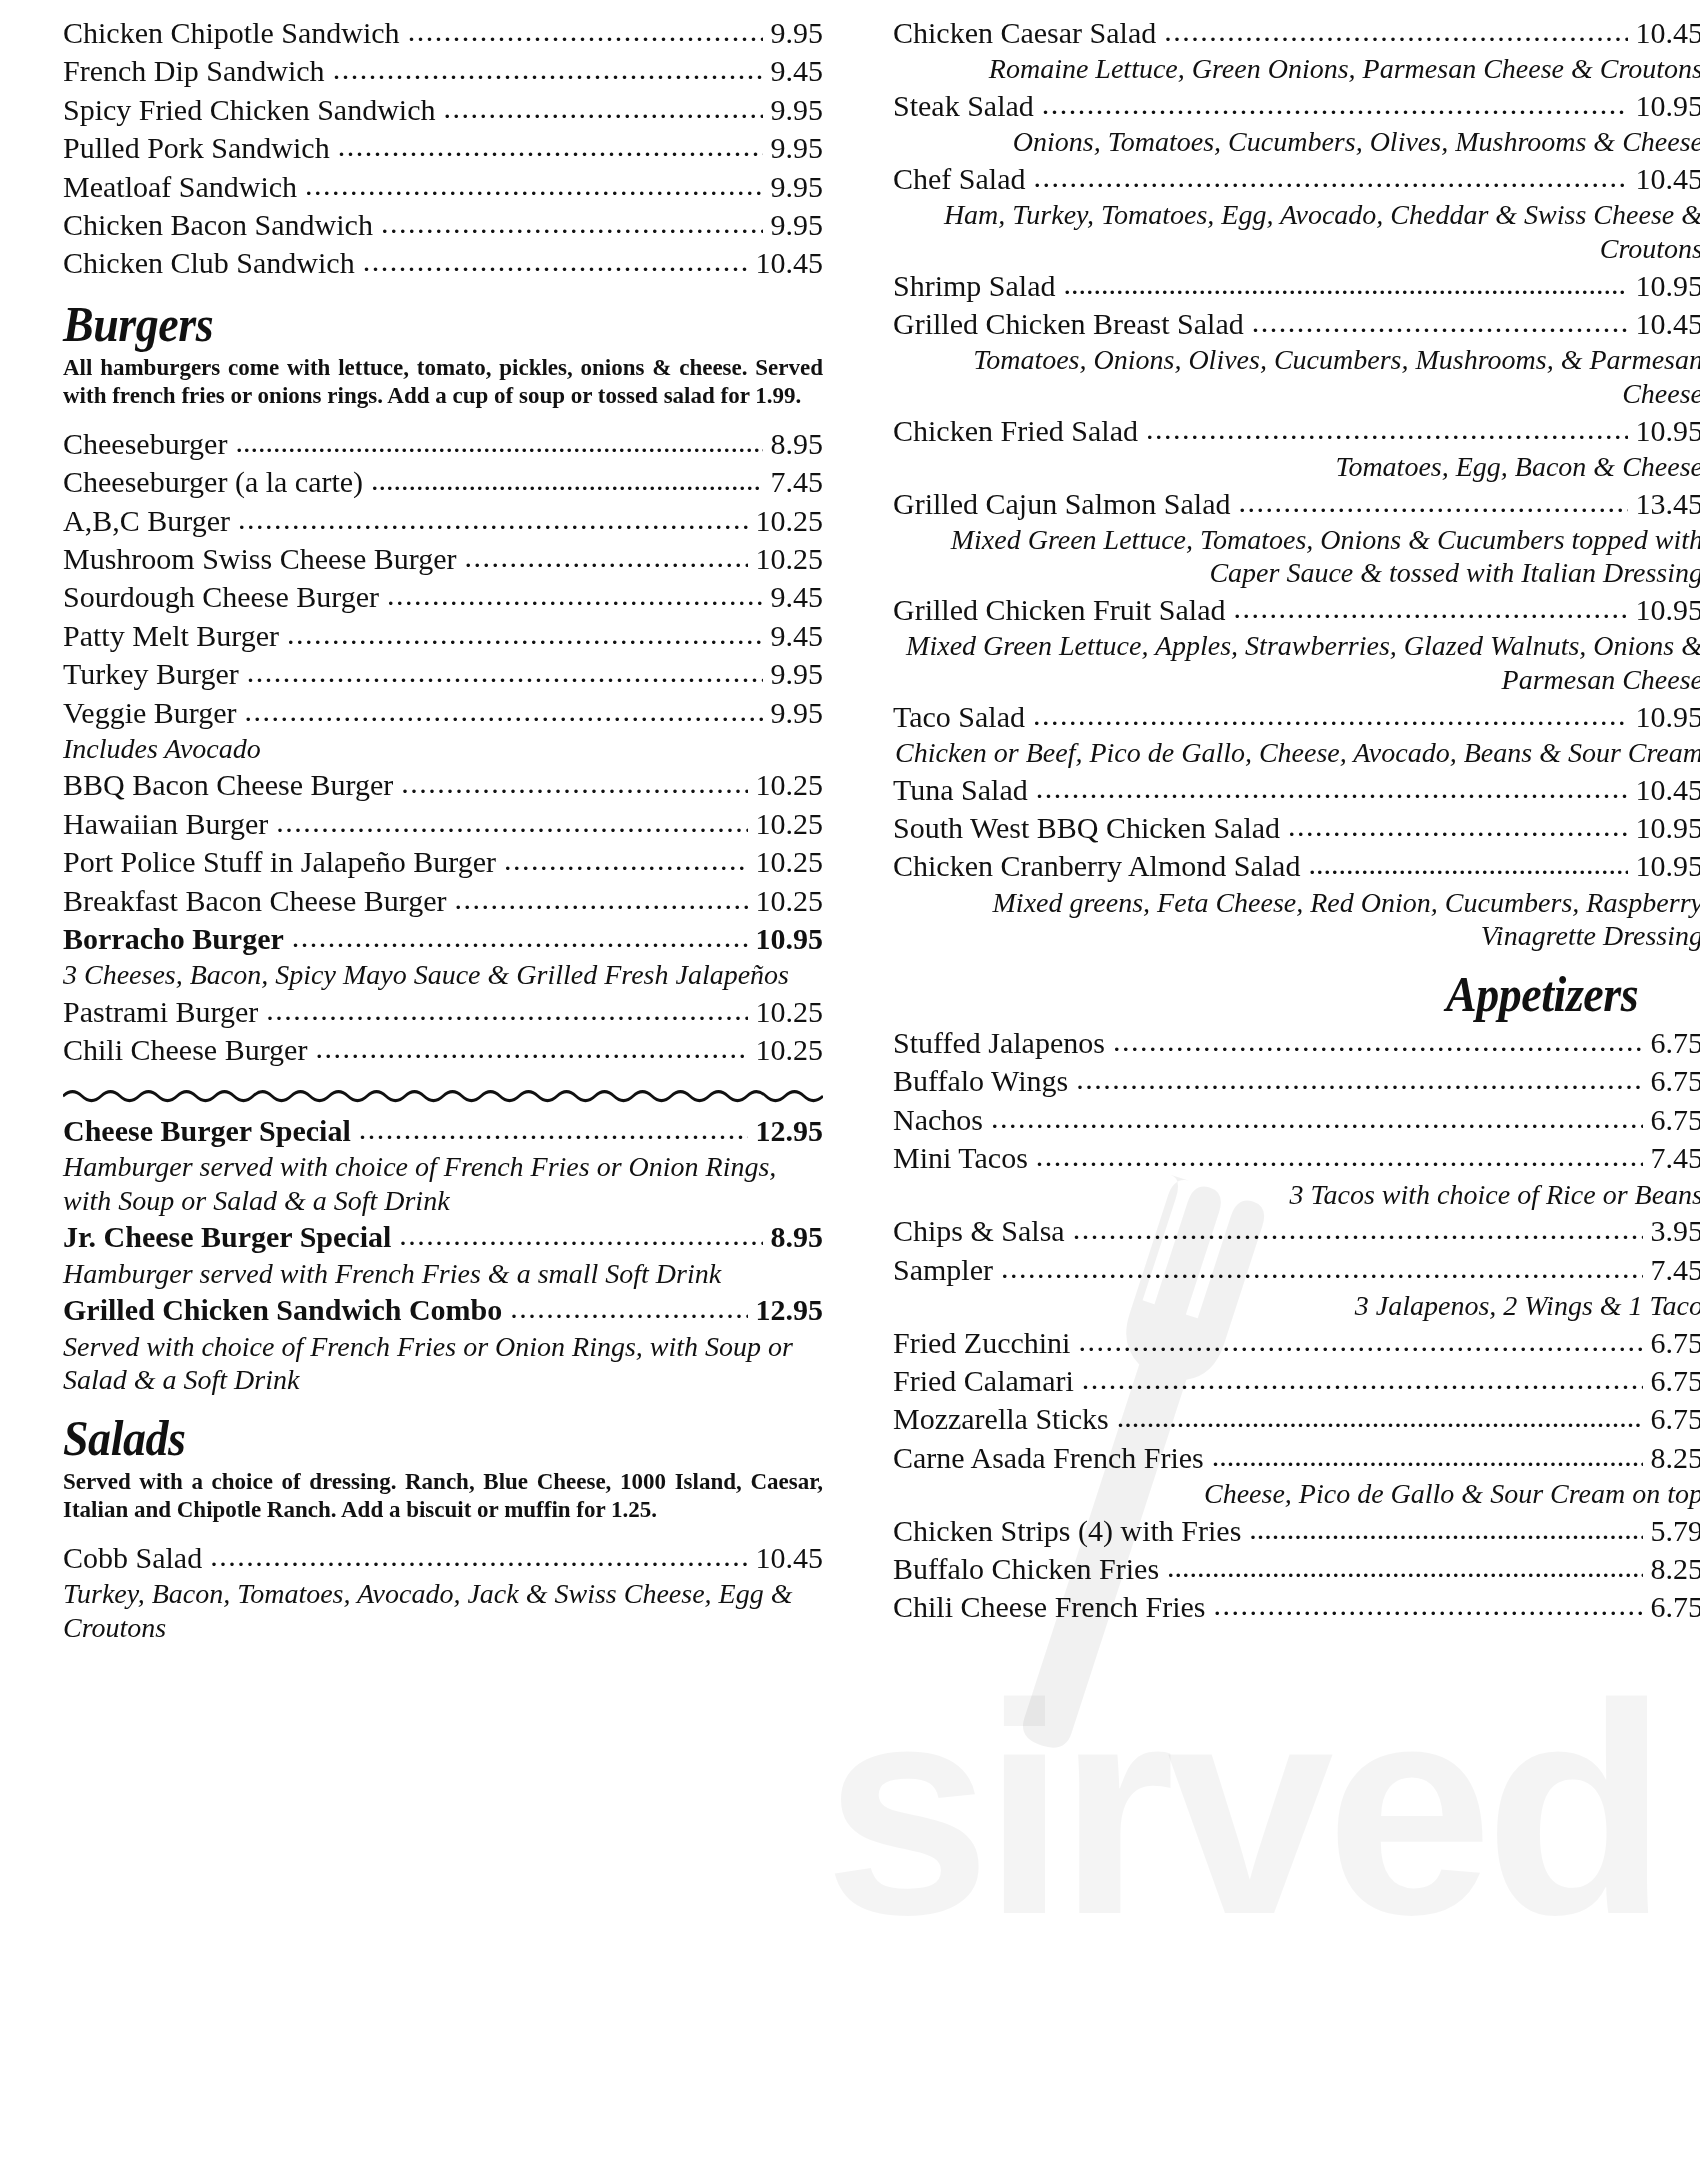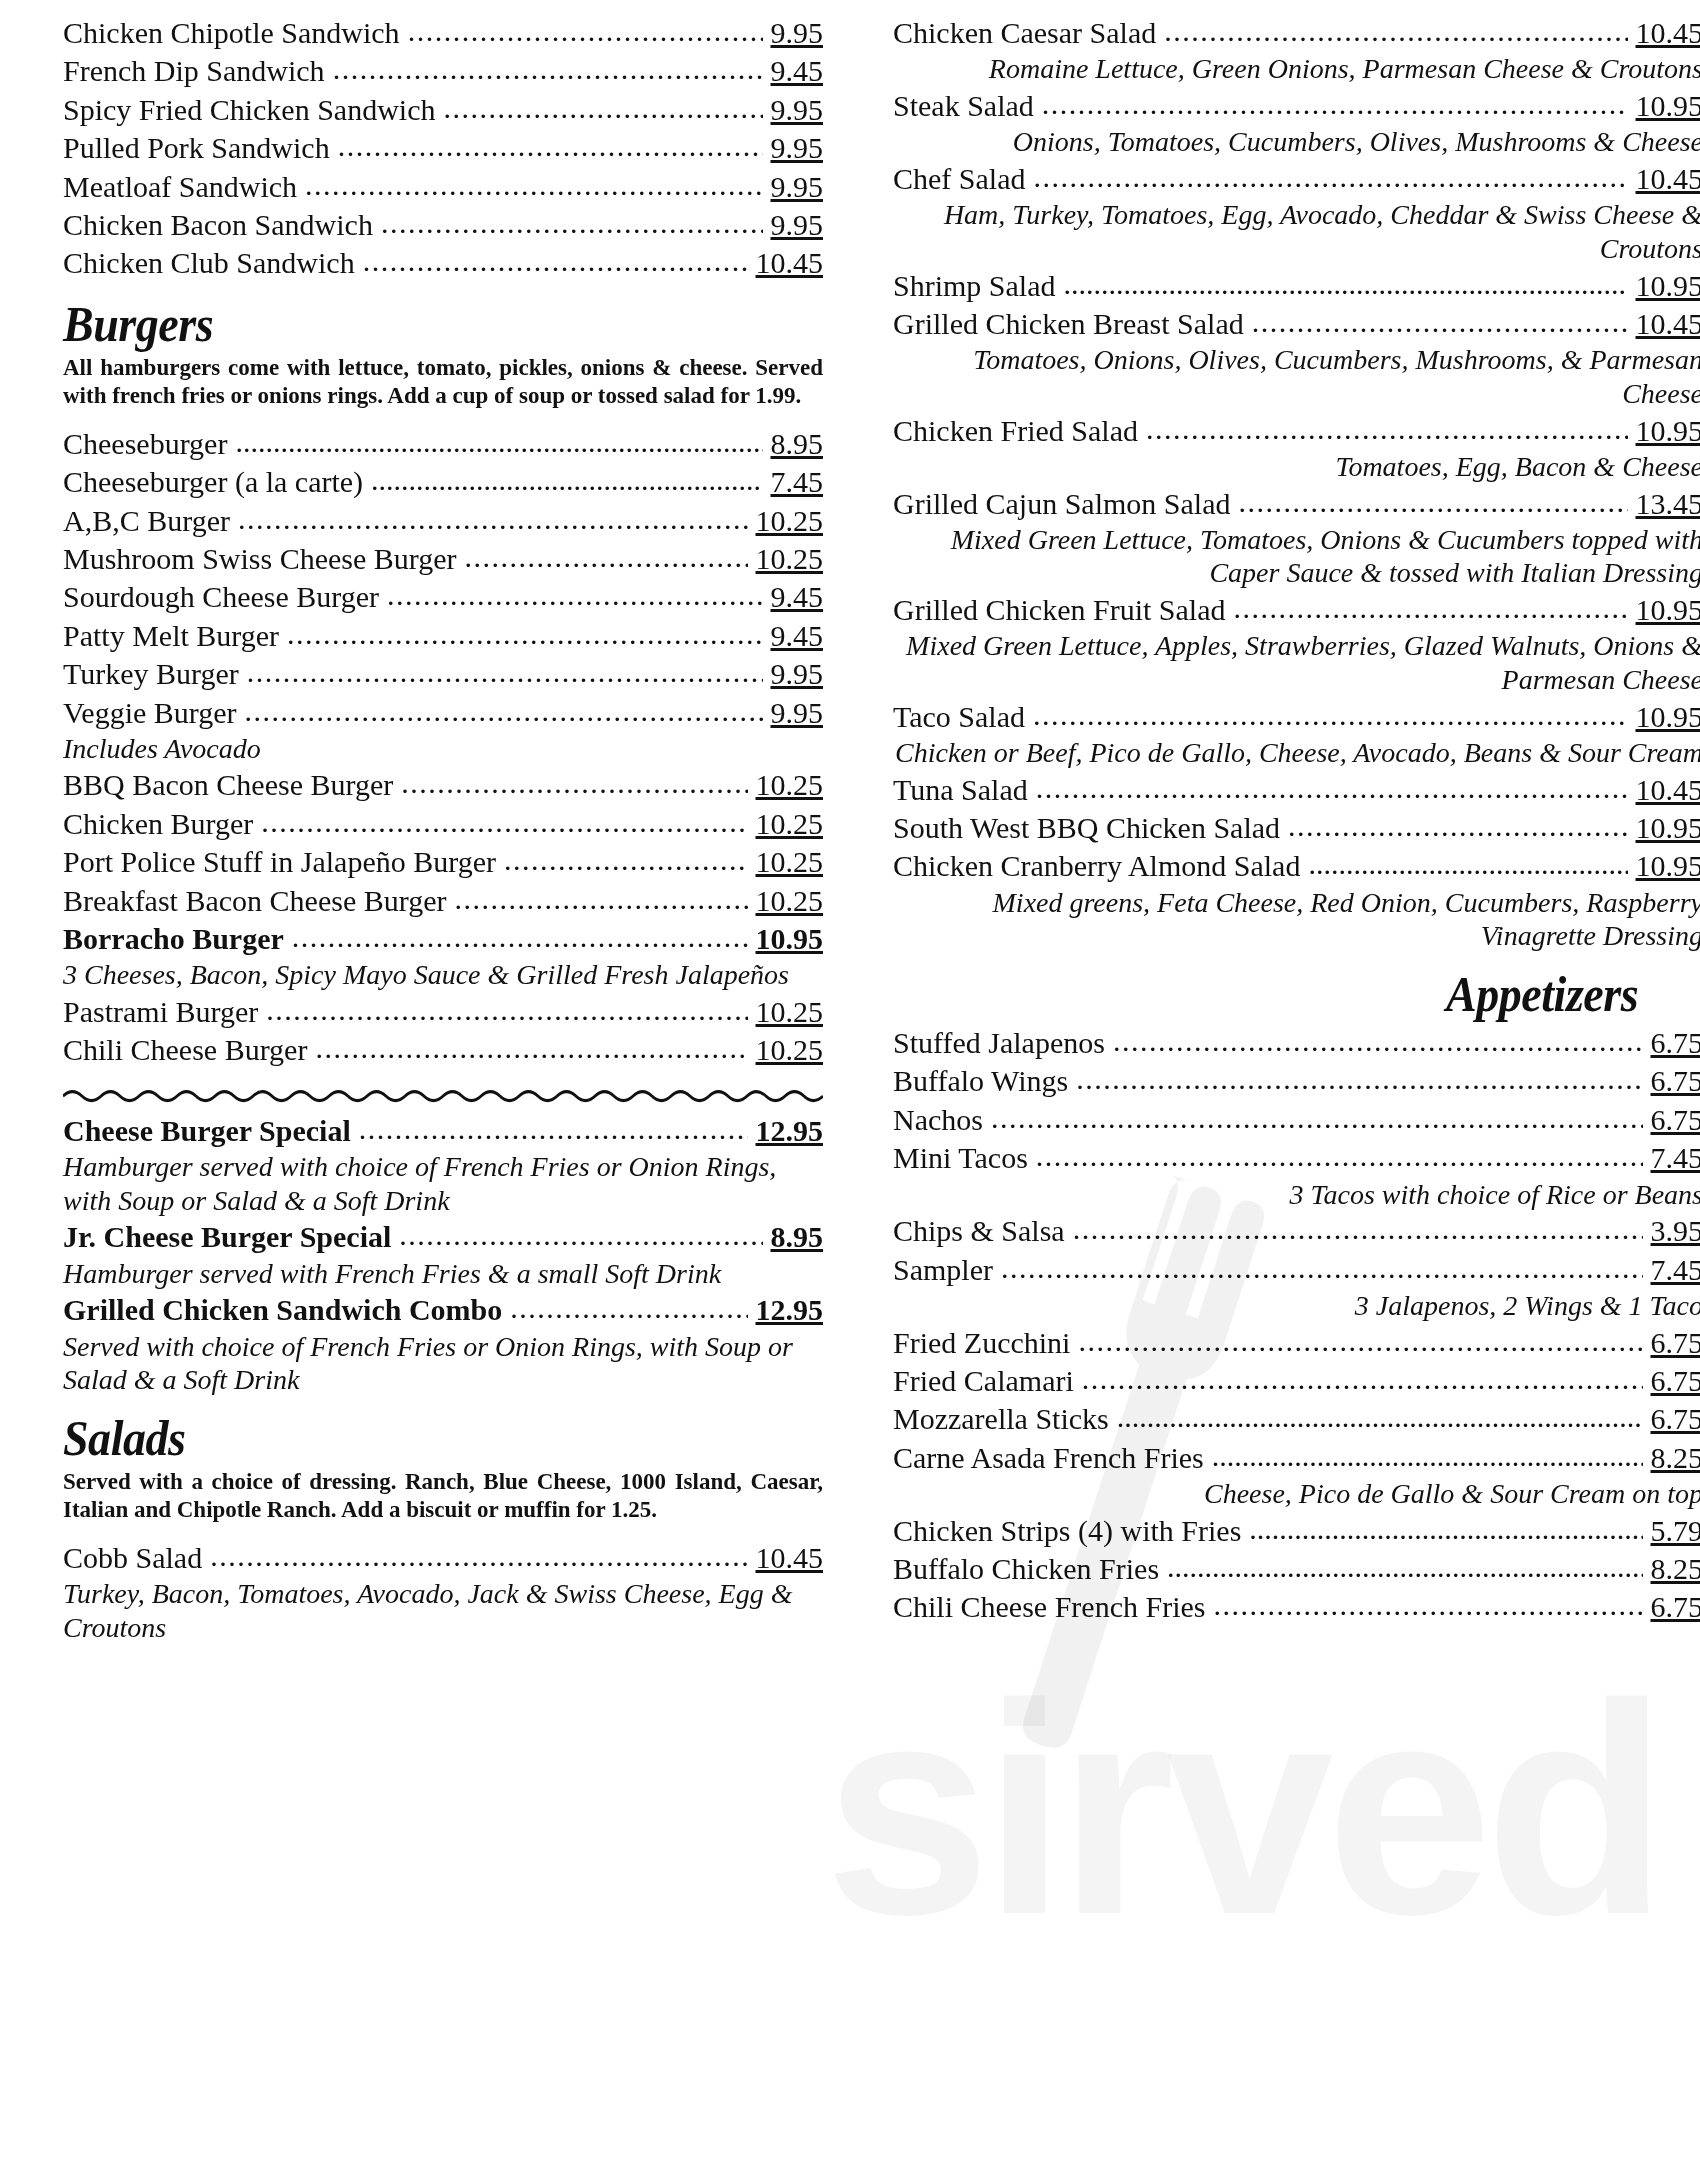--- a/index.html
+++ b/index.html
@@ -50,21 +50,21 @@
     display:flex;align-items:baseline;
     font-size:30px;line-height:1.28;
     margin:0;white-space:nowrap;
   }
   .row .nm{flex:0 0 auto;padding-right:8px;}
   .row .dots{
     flex:1 1 auto;overflow:hidden;white-space:nowrap;
     font-size:30px;letter-spacing:1.5px;
     transform:translateY(-2px);
   }
-  .row .pr{flex:0 0 auto;padding-left:8px;text-decoration:underline;}
+  .row .pr{flex:0 0 auto;padding-left:8px;}
   .row.bold .nm,.row.bold .pr{font-weight:700;}
   .row.tight .dots{letter-spacing:0px;}
 
   .desc{
     font-style:italic;font-size:28px;line-height:1.2;
     margin:0 0 1px 0;
   }
 
   
   .wavy{width:100%;height:18px;margin:16px 0 8px 0;display:block;}
@@ -167,21 +167,21 @@
         <span class="dots">..........................................................................................</span>
         <span class="pr">9.95</span>
       </div>
       <p class="desc">Includes Avocado</p>
       <div class="row">
         <span class="nm">BBQ Bacon Cheese Burger</span>
         <span class="dots">..........................................................................................</span>
         <span class="pr">10.25</span>
       </div>
       <div class="row">
-        <span class="nm">Chicken Burger</span>
+        <span class="nm">Hawaiian Burger</span>
         <span class="dots">..........................................................................................</span>
         <span class="pr">10.25</span>
       </div>
       <div class="row">
         <span class="nm">Port Police Stuff in Jalapeño Burger</span>
         <span class="dots">..........................................................................................</span>
         <span class="pr">10.25</span>
       </div>
       <div class="row">
         <span class="nm">Breakfast Bacon Cheese Burger</span>

